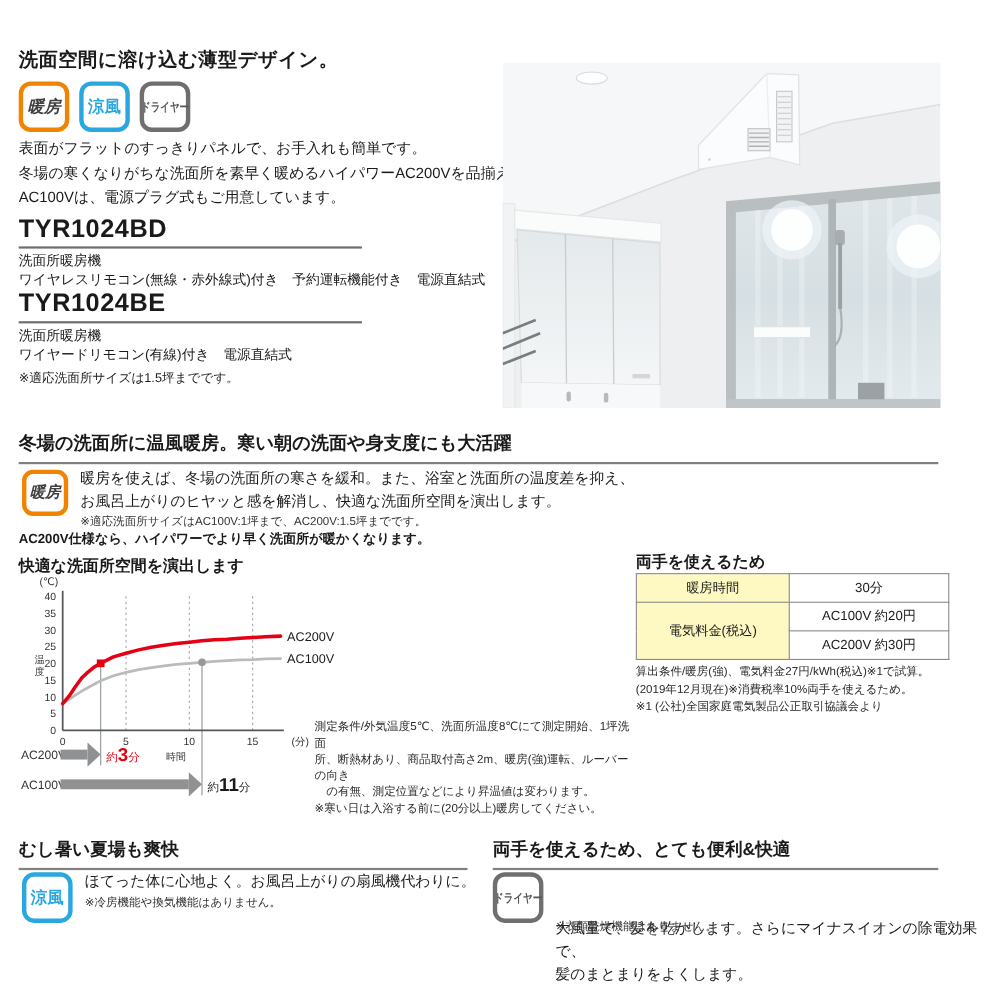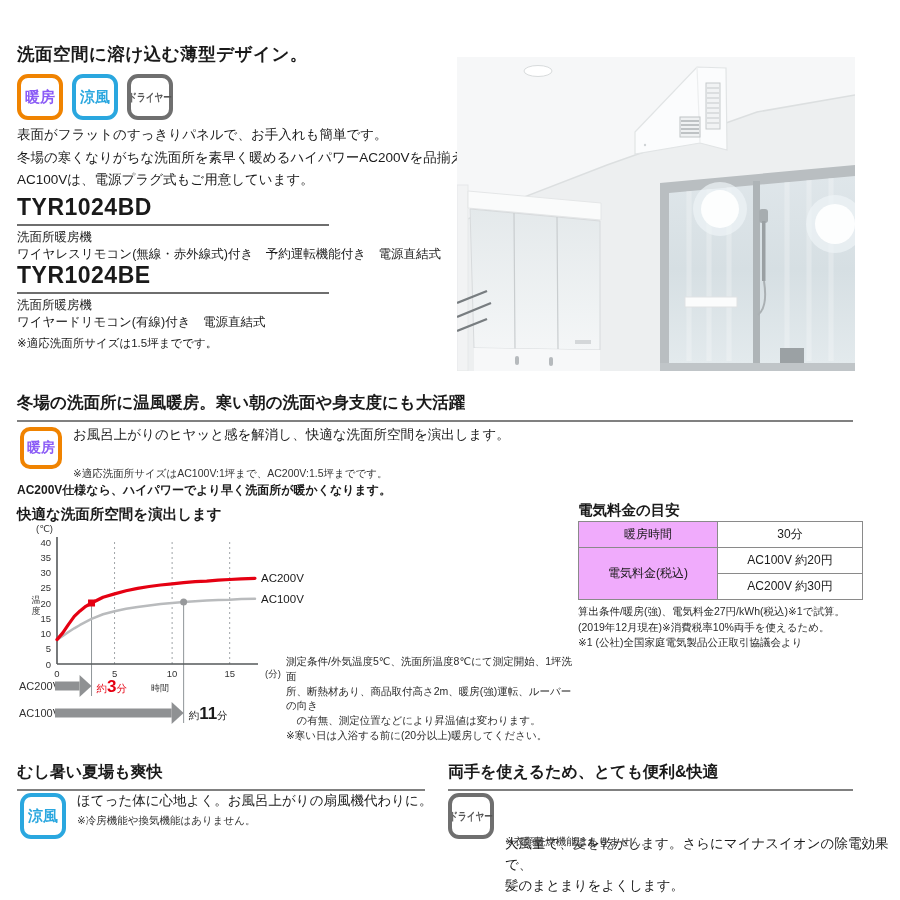--- a/index.html
+++ b/index.html
@@ -9,21 +9,21 @@
     color:#1a1a1a;position:relative;overflow:hidden;
   }
   .abs{position:absolute;}
 
   
   .badge{
     width:46px;height:46px;border-radius:11px;background:#fff;
     display:flex;align-items:center;justify-content:center;
     font-weight:bold;box-sizing:border-box;flex:0 0 auto;
   }
-  .badge.orange{border:4px solid #f08300;color:#8b5cf6;font-size:15px;}
+  .badge.orange{border:4px solid #f08300;color:#404040;font-size:15px;font-style:italic;}
   .badge.blue{border:4px solid #2aa7df;color:#2aa7df;font-size:15px;}
   .badge.gray{border:4px solid #6f6f6f;color:#555;font-size:11px;}
   .badge.gray .squeeze{transform:scaleX(.78);white-space:nowrap;display:inline-block;}
   .badge.small{width:42px;height:42px;font-size:14px;border-radius:10px;}
 
   
   #hero-title{left:17px;top:42px;font-size:17.5px;font-weight:bold;letter-spacing:.5px;}
   #hero-badges{left:17px;top:74px;display:flex;gap:9px;}
   #hero-text{left:17px;top:124px;font-size:13.5px;line-height:22.5px;}
 
@@ -51,21 +51,21 @@
   #winter-sub{left:17px;top:482px;font-size:12px;font-weight:bold;}
   #chart-title{left:17px;top:505px;font-size:14.5px;font-weight:bold;}
   #temp-chart{left:14px;top:523px;}
   #chart-notes{left:286px;top:654px;width:296px;font-size:10.5px;line-height:14.8px;color:#2a2a2a;}
 
   
   #price-title{left:578px;top:501px;font-size:14.5px;font-weight:bold;}
   #price-table{left:578px;top:521px;}
   #price-table table{border-collapse:collapse;width:285px;font-size:12px;table-layout:fixed;}
   #price-table td{border:1px solid #8a8a8a;height:25px;text-align:center;padding:0;color:#1a1a1a;}
-  #price-table td.lbl{background:#f0abfc;width:138px;}
+  #price-table td.lbl{background:#fef9c3;width:138px;}
   #price-notes{left:578px;top:604px;font-size:10.5px;line-height:15.5px;color:#2a2a2a;}
 
   
   #summer-badge{left:20px;top:793px;}
   #summer-text{left:77px;top:792px;font-size:13.5px;}
   #summer-note{left:77px;top:814px;font-size:10.5px;color:#333;}
   #dryer-badge{left:448px;top:793px;}
   #dryer-text{left:505px;top:791px;font-size:13.5px;line-height:21px;margin-top:42px;}
   #dryer-note{left:505px;top:835px;font-size:10.5px;color:#333;}
 
@@ -158,20 +158,21 @@
 <div class="abs model" id="p2-model">TYR1024BE</div>
 <div class="abs" id="p2-type">洗面所暖房機</div>
 <div class="abs" id="p2-feat">ワイヤードリモコン(有線)付き　電源直結式</div>
 <div class="abs" id="products-note">※適応洗面所サイズは1.5坪までです。</div>
 
 <div class="abs sec-head" id="winter-heading">冬場の洗面所に温風暖房。寒い朝の洗面や身支度にも大活躍</div>
 <div class="abs badge orange small" id="winter-badge">
     <span>暖房</span>
   </div>
 <div class="abs" id="winter-text">
+  <div>暖房を使えば、冬場の洗面所の寒さを緩和。また、浴室と洗面所の温度差を抑え、</div>
   <div>お風呂上がりのヒヤッと感を解消し、快適な洗面所空間を演出します。</div>
 </div>
 <div class="abs" id="winter-note">※適応洗面所サイズはAC100V:1坪まで、AC200V:1.5坪までです。</div>
 <div class="abs" id="winter-sub">AC200V仕様なら、ハイパワーでより早く洗面所が暖かくなります。</div>
 
 <div class="abs" id="chart-title">快適な洗面所空間を演出します</div>
 <svg class="abs" id="temp-chart" width="310" height="214" viewBox="0 0 310 214">
     <line x1="100.55813953488372" y1="19" x2="100.55813953488372" y2="141" stroke="#9fa4a7" stroke-width="1" stroke-dasharray="2,3"></line>
     <line x1="158.11627906976744" y1="19" x2="158.11627906976744" y2="141" stroke="#9fa4a7" stroke-width="1" stroke-dasharray="2,3"></line>
     <line x1="215.67441860465118" y1="19" x2="215.67441860465118" y2="141" stroke="#9fa4a7" stroke-width="1" stroke-dasharray="2,3"></line>
@@ -213,21 +214,21 @@
     <text x="174.62790697674419" y="196" fill="#1a1a1a"><tspan font-size="10.5">約</tspan><tspan font-size="17" font-weight="bold">11</tspan><tspan font-size="10.5">分</tspan></text>
   </svg>
 
 <div class="abs" id="chart-notes">
   <div>測定条件/外気温度5℃、洗面所温度8℃にて測定開始、1坪洗面</div>
   <div>所、断熱材あり、商品取付高さ2m、暖房(強)運転、ルーバーの向き</div>
   <div>　の有無、測定位置などにより昇温値は変わります。</div>
   <div>※寒い日は入浴する前に(20分以上)暖房してください。</div>
 </div>
 
-<div class="abs" id="price-title">電気料金の目安</div>
+<div class="abs" id="price-title">両手を使えるため</div>
 <div class="abs" id="price-table">
   <table>
     <tbody>
         <tr>
       <td class="lbl">暖房時間</td>
       <td>30分</td>
     </tr>
     <tr>
       <td class="lbl" rowspan="2">電気料金(税込)</td>
       <td>AC100V 約20円</td>

